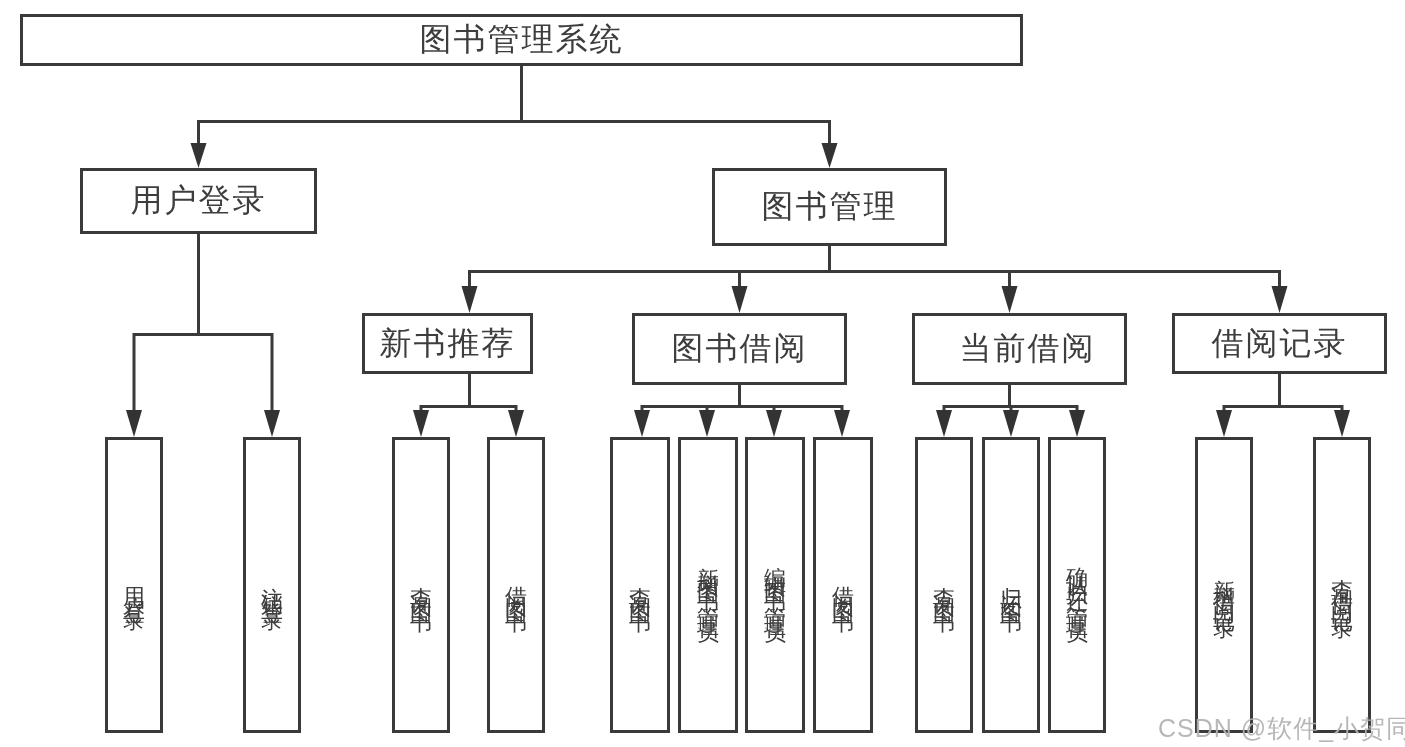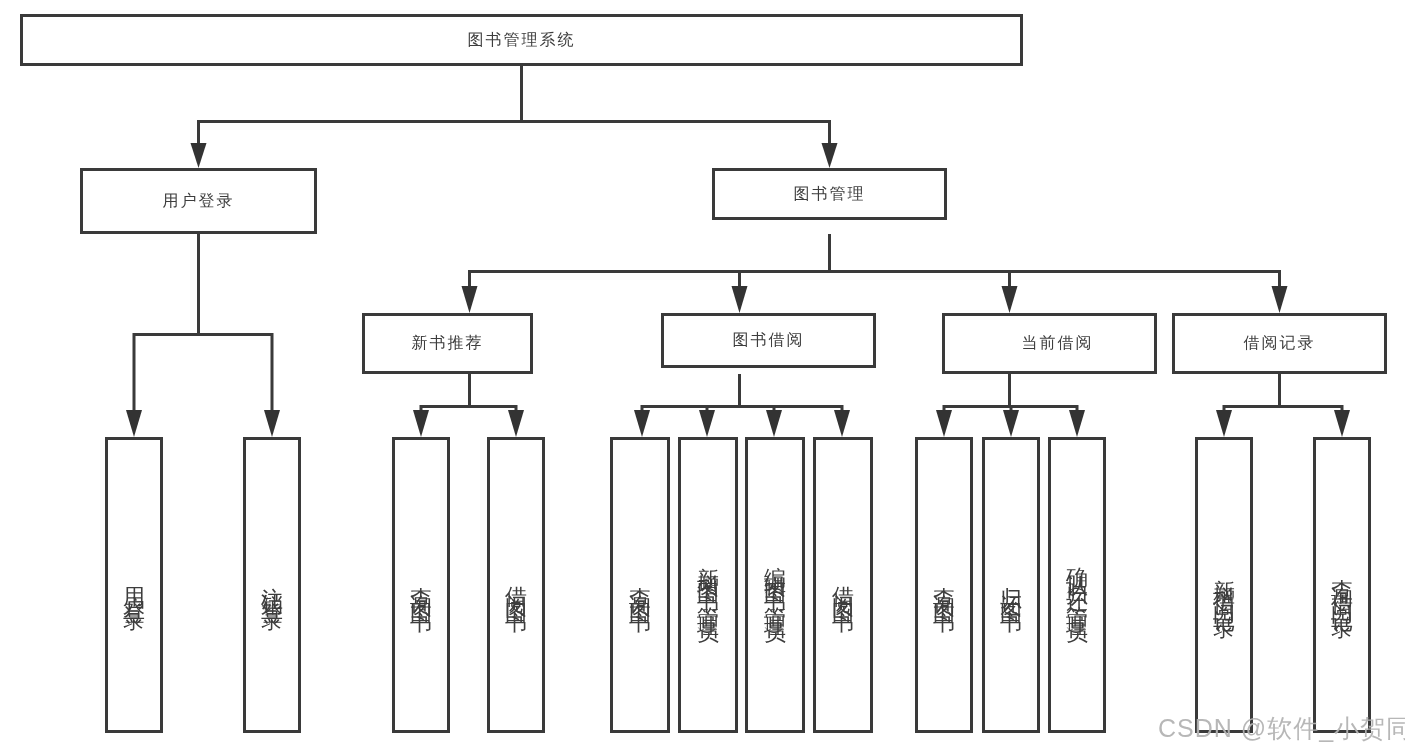--- a/index.html
+++ b/index.html
@@ -17,21 +17,21 @@
   .node {
     position: absolute;
     box-sizing: border-box;
     border: 3px solid #3a3a3a;
     background: #ffffff;
     display: flex;
     align-items: center;
     justify-content: center;
     color: #3d3d3d;
   }
-  .node.h { font-size: 16px; letter-spacing: 2px; white-space: nowrap; }
+  .node.h { font-size: 32px; letter-spacing: 2px; white-space: nowrap; }
   .node.v { font-size: 22px; }
   .node.v .vtext {
     writing-mode: vertical-rl;
     text-orientation: mixed;
     letter-spacing: 8px;
     line-height: 1;
     white-space: nowrap;
   }
   .watermark {
     position: absolute;
@@ -98,31 +98,31 @@
     <polygon class="ar" points="1334,410 1350,410 1342,437"></polygon>
   </svg>
 
   <div class="node h" style="left:20px; top:14px; width:1003px; height:52px;">
     <span>图书管理系统</span>
   </div>
 
   <div class="node h" style="left:80px; top:168px; width:237px; height:66px;">
     <span>用户登录</span>
   </div>
-  <div class="node h" style="left:712px; top:168px; width:235px; height:52px;">
+  <div class="node h" style="left:712px; top:168px; width:235px; height:78px;">
     <span>图书管理</span>
   </div>
 
   <div class="node h" style="left:362px; top:313px; width:171px; height:61px;">
     <span>新书推荐</span>
   </div>
-  <div class="node h" style="left:632px; top:313px; width:215px; height:55px;margin-left:29px;">
+  <div class="node h" style="left:632px; top:313px; width:215px; height:72px;">
     <span>图书借阅</span>
   </div>
-  <div class="node h" style="left:942px; top:313px; width:215px; height:61px;padding-left:16px;">
+  <div class="node h" style="left:912px; top:313px; width:215px; height:72px;padding-left:16px;">
     <span>当前借阅</span>
   </div>
   <div class="node h" style="left:1172px; top:313px; width:215px; height:61px;">
     <span>借阅记录</span>
   </div>
 
   <div class="node v" style="left:105px; top:437px; width:58px; height:296px;">
     <span class="vtext">用户登录</span>
   </div>
   <div class="node v" style="left:243px; top:437px; width:58px; height:296px;">

